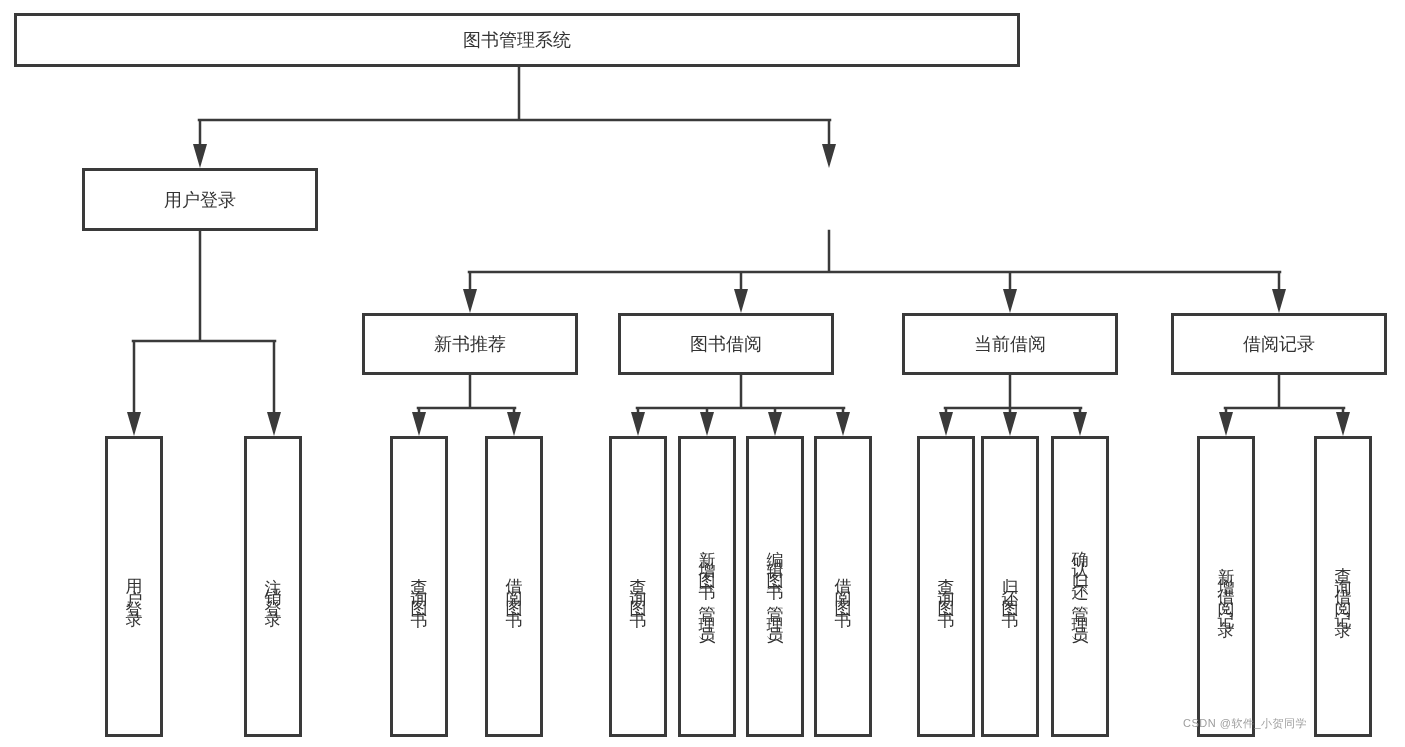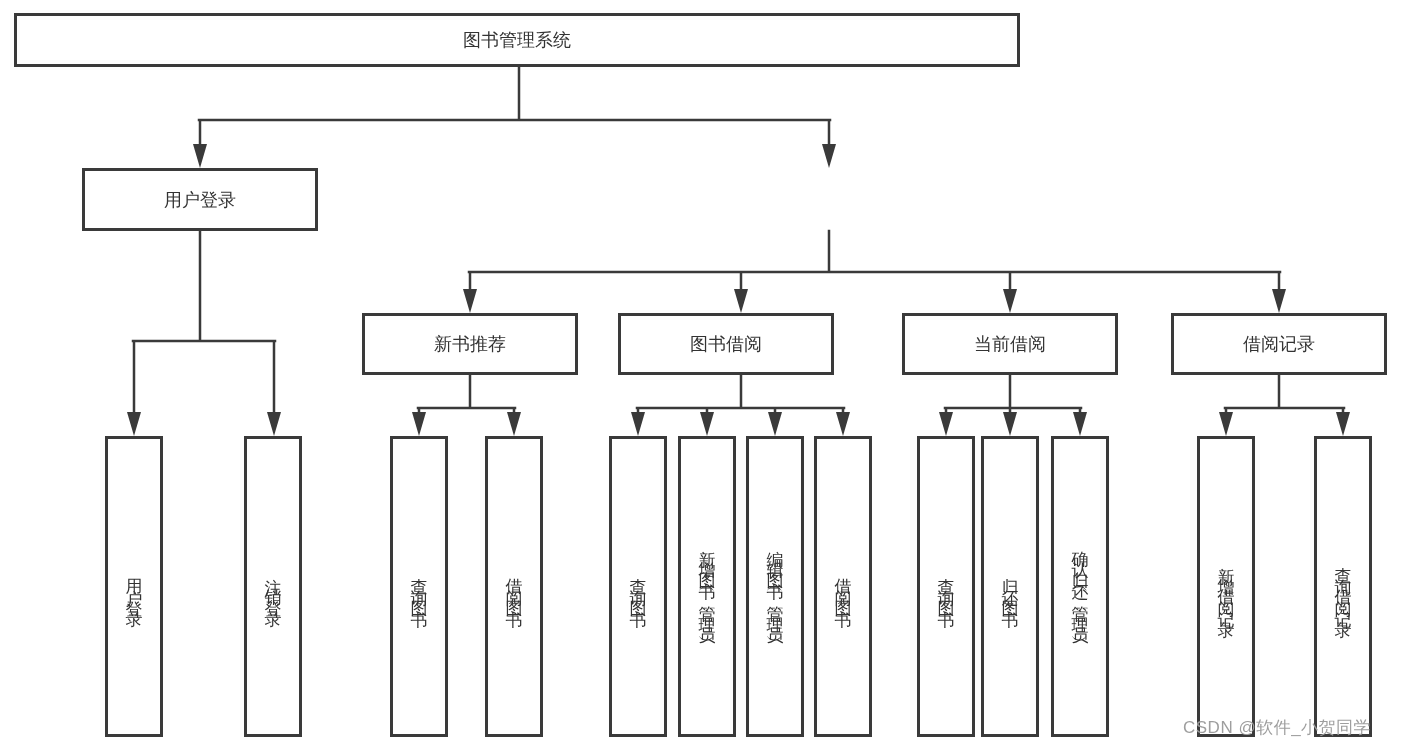--- a/index.html
+++ b/index.html
@@ -43,21 +43,21 @@
     text-orientation: mixed;
     letter-spacing: 11px;
     font-size: 17px;
     line-height: 1;
     white-space: nowrap;
   }
   .watermark {
     position: absolute;
     left: 1183px;
     top: 716px;
-    font-size: 17px;
+    font-size: 11px;
     color: #9e9e9e;
     white-space: nowrap;
     z-index: 5;
     letter-spacing: 0.5px;
   }
 </style>
 </head>
 <body>
 
 <div class="canvas">

